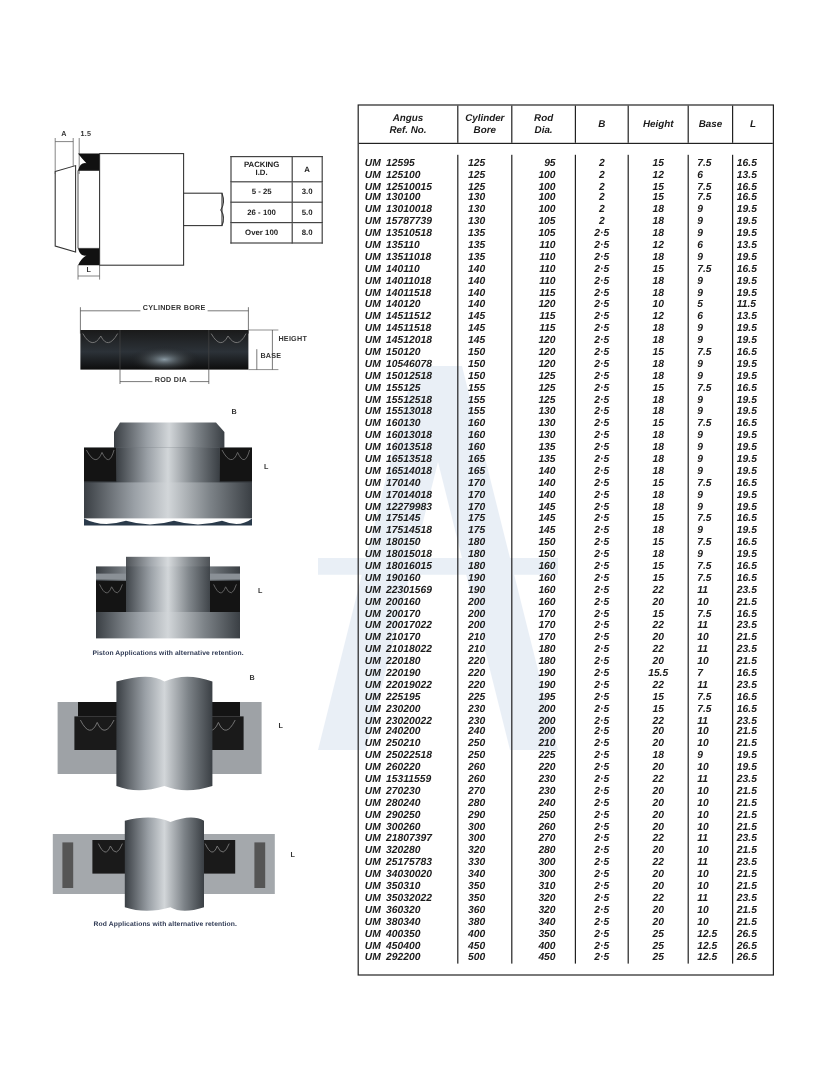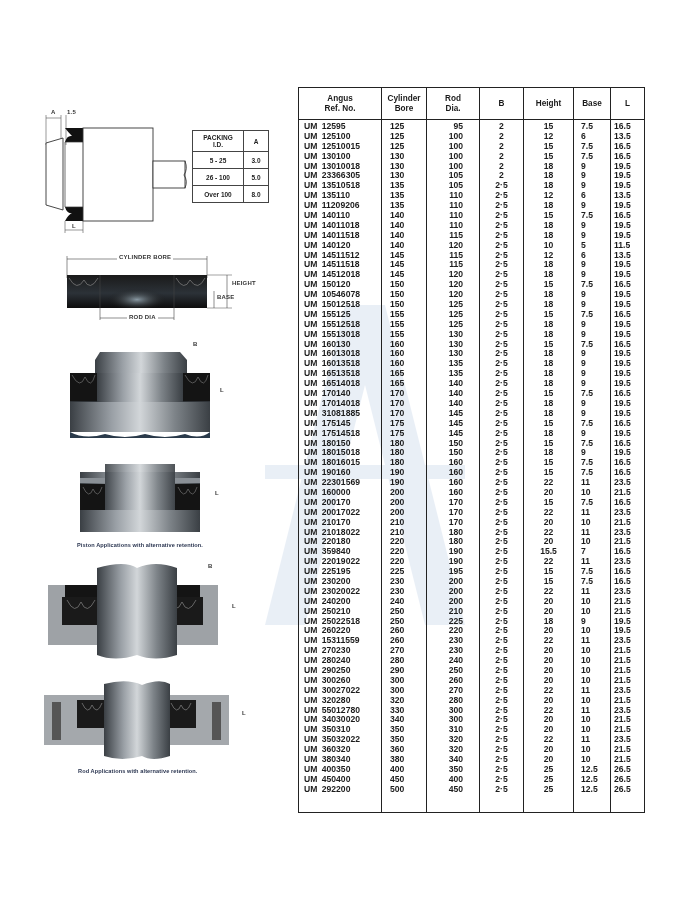--- a/index.html
+++ b/index.html
@@ -12,23 +12,23 @@
   .diag { position:absolute; }
   .dim-label { position:absolute; font-size:6px; font-weight:bold; color:#333; letter-spacing:0.2px; }
 
   
   #d1 { left:38px; top:105px; width:250px; height:135px; }
   .pack-table { position:absolute; left:192px; top:130px; border-collapse:collapse; font-size:6.5px; font-weight:bold; color:#222; }
   .pack-table td, .pack-table th { border:1px solid #444; padding:3px 6px; text-align:center; height:10px; }
   .pack-table th { font-weight:bold; }
 
   
-  .spec { position:absolute; left:298px; top:87px; width:345px; height:724px; border:1.3px solid #222; }
+  .spec { position:absolute; left:298px; top:87px; width:345px; height:724px; border:1.3px solid #222;font-style:italic; }
   .spec-head { display:flex; height:31px; border-bottom:1.3px solid #222; }
-  .spec-body { display:flex; height:692px; }
+  .spec-body { display:flex; height:692px;align-items:center; }
   .col { border-right:1.3px solid #222; box-sizing:border-box; }
   .col:last-child { border-right:none; }
   .c0 { width:83px; } .c1 { width:45px; } .c2 { width:53px; } .c3 { width:44px; } .c4 { width:50px; } .c5 { width:37px; } .c6 { width:33px; }
   .hcell { display:flex; align-items:center; justify-content:center; text-align:center; font-size:8.2px; font-weight:bold; line-height:9.5px; white-space:pre-line; height:100%; }
   .rows { padding-top:2px; }
   .r { height:9.9px; line-height:9.9px; font-size:8.6px; font-weight:bold; color:#1c1c1c; white-space:nowrap; }
   .c0 .r { padding-left:5px; word-spacing:2px; }
   .c1 .r { padding-left:8px; }
   .c2 .r { text-align:right; padding-right:16px; }
   .c3 .r { text-align:center; }
@@ -235,75 +235,75 @@
         <div class="hcell">L</div>
       </div>
   </div>
   <div class="spec-body">
     <div class="col c0 rows">
         <div class="r">UM 12595</div>
         <div class="r">UM 125100</div>
         <div class="r">UM 12510015</div>
         <div class="r">UM 130100</div>
         <div class="r">UM 13010018</div>
-        <div class="r">UM 23366305</div>
+        <div class="r">UM 15787739</div>
         <div class="r">UM 13510518</div>
         <div class="r">UM 135110</div>
-        <div class="r">UM 11209206</div>
+        <div class="r">UM 13511018</div>
         <div class="r">UM 140110</div>
         <div class="r">UM 14011018</div>
         <div class="r">UM 14011518</div>
         <div class="r">UM 140120</div>
         <div class="r">UM 14511512</div>
         <div class="r">UM 14511518</div>
         <div class="r">UM 14512018</div>
         <div class="r">UM 150120</div>
         <div class="r">UM 10546078</div>
         <div class="r">UM 15012518</div>
         <div class="r">UM 155125</div>
         <div class="r">UM 15512518</div>
         <div class="r">UM 15513018</div>
         <div class="r">UM 160130</div>
         <div class="r">UM 16013018</div>
         <div class="r">UM 16013518</div>
         <div class="r">UM 16513518</div>
         <div class="r">UM 16514018</div>
         <div class="r">UM 170140</div>
         <div class="r">UM 17014018</div>
-        <div class="r">UM 31081885</div>
+        <div class="r">UM 12279983</div>
         <div class="r">UM 175145</div>
         <div class="r">UM 17514518</div>
         <div class="r">UM 180150</div>
         <div class="r">UM 18015018</div>
         <div class="r">UM 18016015</div>
         <div class="r">UM 190160</div>
         <div class="r">UM 22301569</div>
-        <div class="r">UM 160000</div>
+        <div class="r">UM 200160</div>
         <div class="r">UM 200170</div>
         <div class="r">UM 20017022</div>
         <div class="r">UM 210170</div>
         <div class="r">UM 21018022</div>
         <div class="r">UM 220180</div>
-        <div class="r">UM 359840</div>
+        <div class="r">UM 220190</div>
         <div class="r">UM 22019022</div>
         <div class="r">UM 225195</div>
         <div class="r">UM 230200</div>
         <div class="r">UM 23020022</div>
         <div class="r">UM 240200</div>
         <div class="r">UM 250210</div>
         <div class="r">UM 25022518</div>
         <div class="r">UM 260220</div>
         <div class="r">UM 15311559</div>
         <div class="r">UM 270230</div>
         <div class="r">UM 280240</div>
         <div class="r">UM 290250</div>
         <div class="r">UM 300260</div>
-        <div class="r">UM 30027022</div>
+        <div class="r">UM 21807397</div>
         <div class="r">UM 320280</div>
-        <div class="r">UM 55012780</div>
+        <div class="r">UM 25175783</div>
         <div class="r">UM 34030020</div>
         <div class="r">UM 350310</div>
         <div class="r">UM 35032022</div>
         <div class="r">UM 360320</div>
         <div class="r">UM 380340</div>
         <div class="r">UM 400350</div>
         <div class="r">UM 450400</div>
         <div class="r">UM 292200</div>
       </div>
     <div class="col c1 rows">

